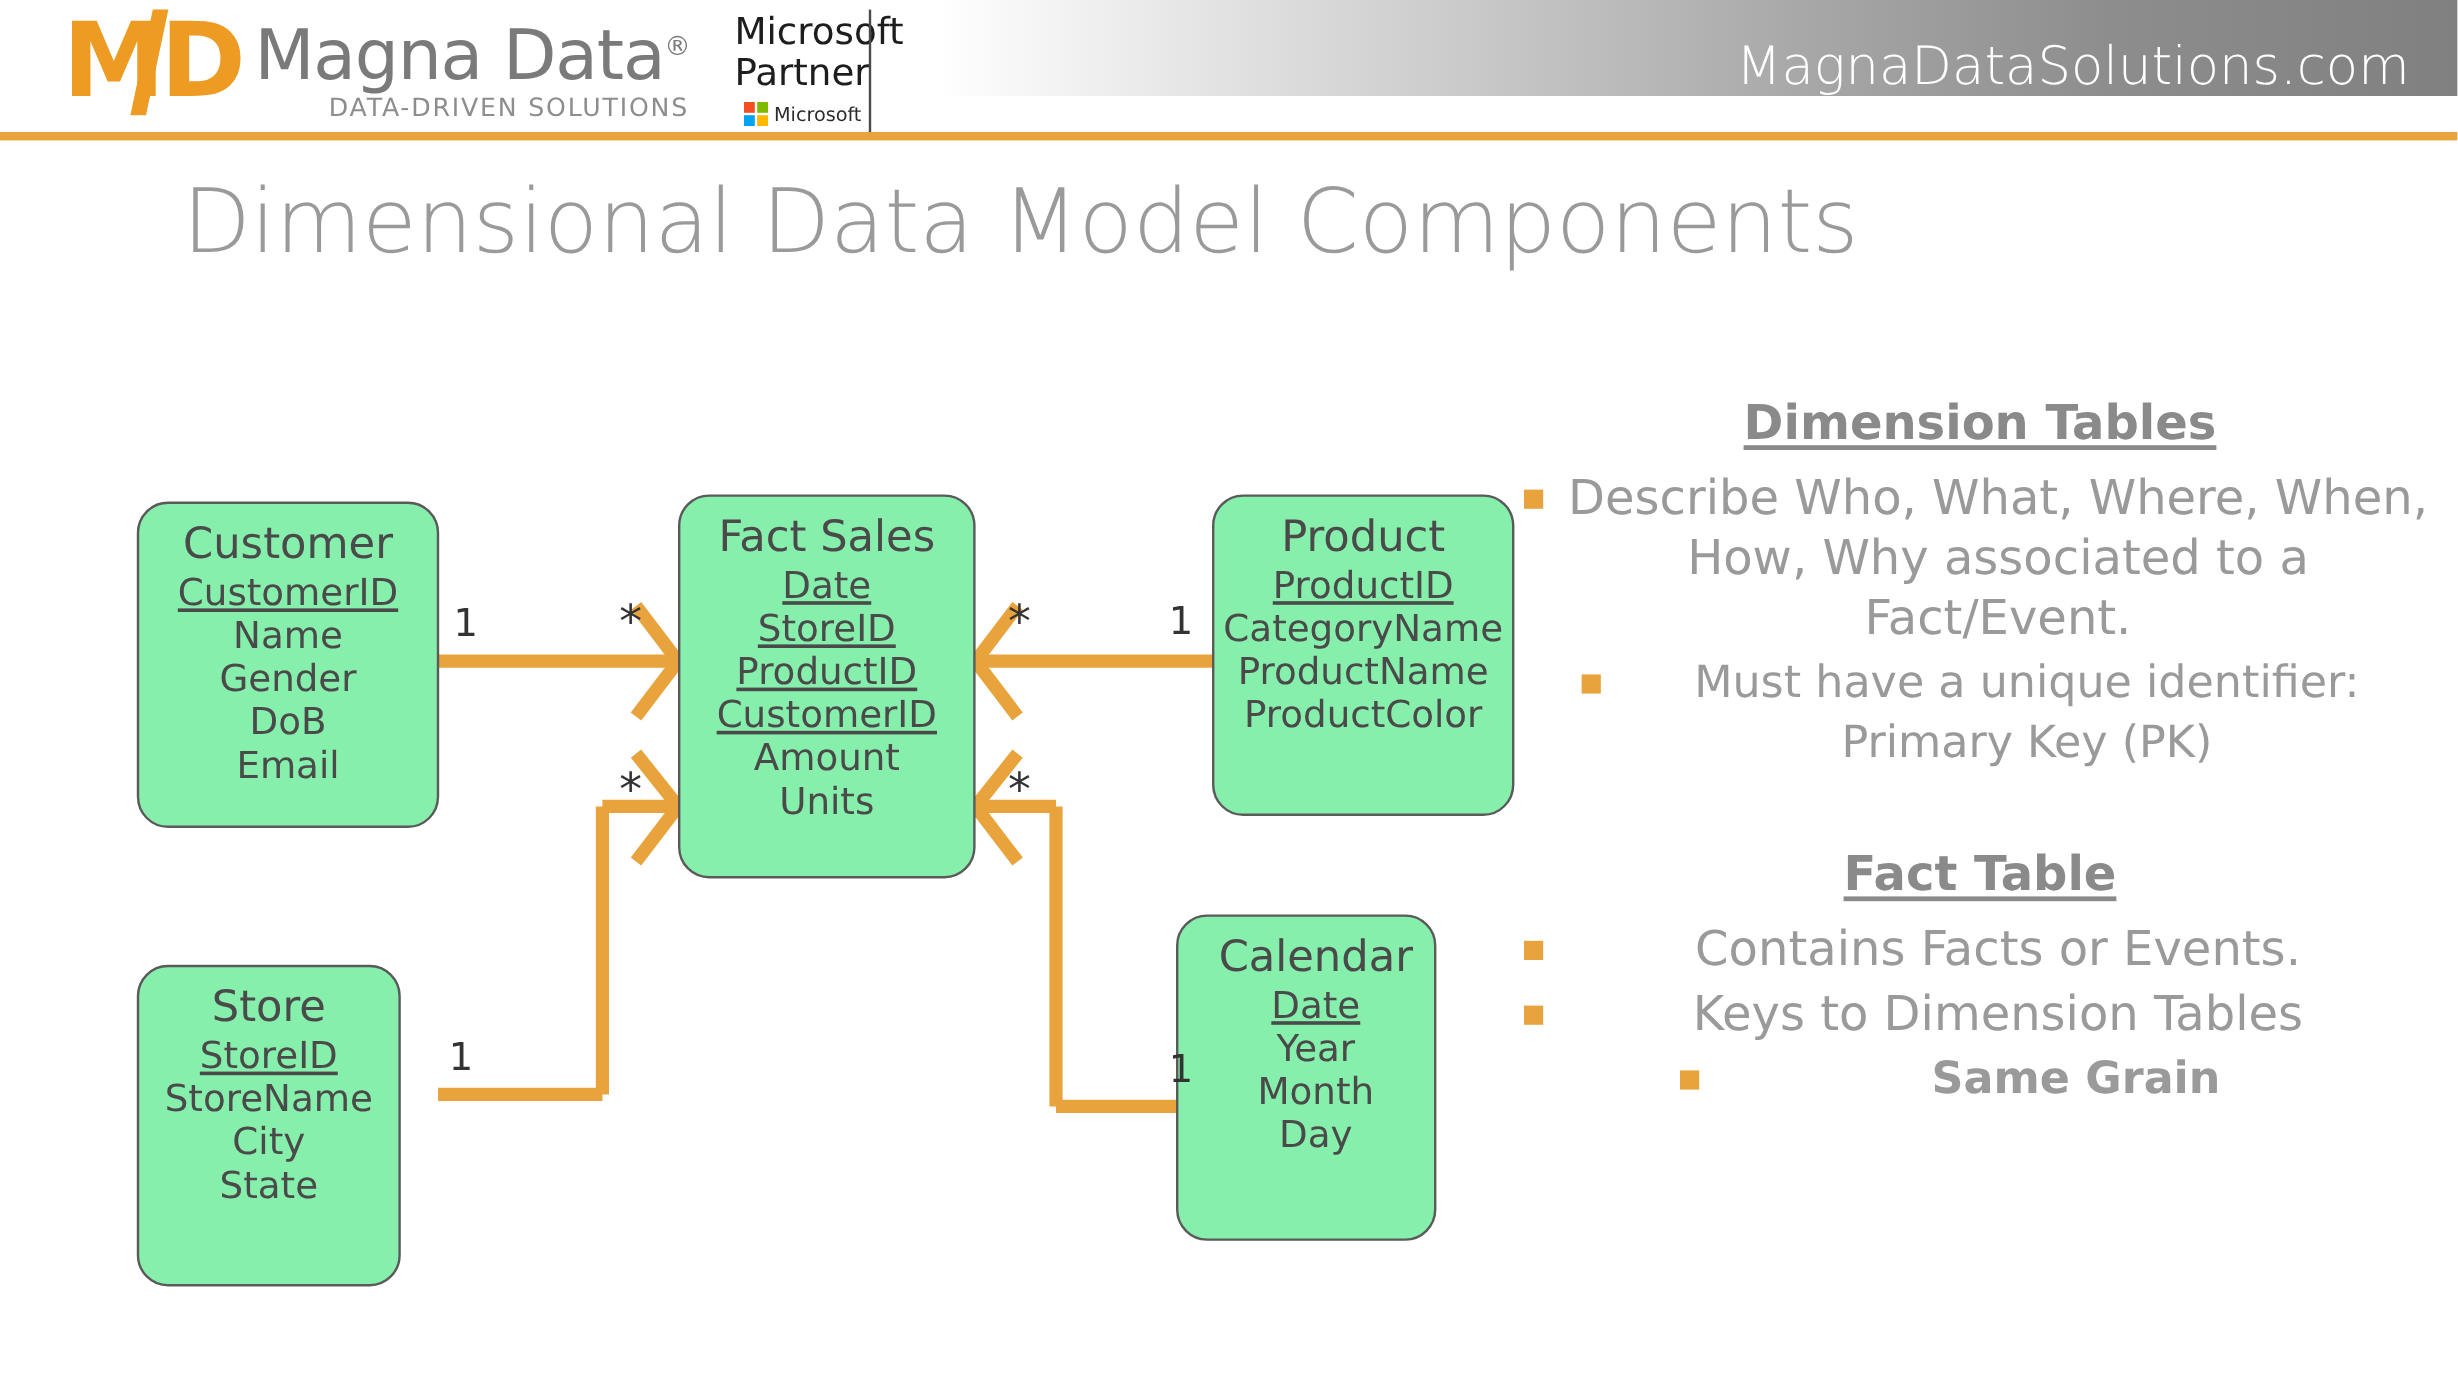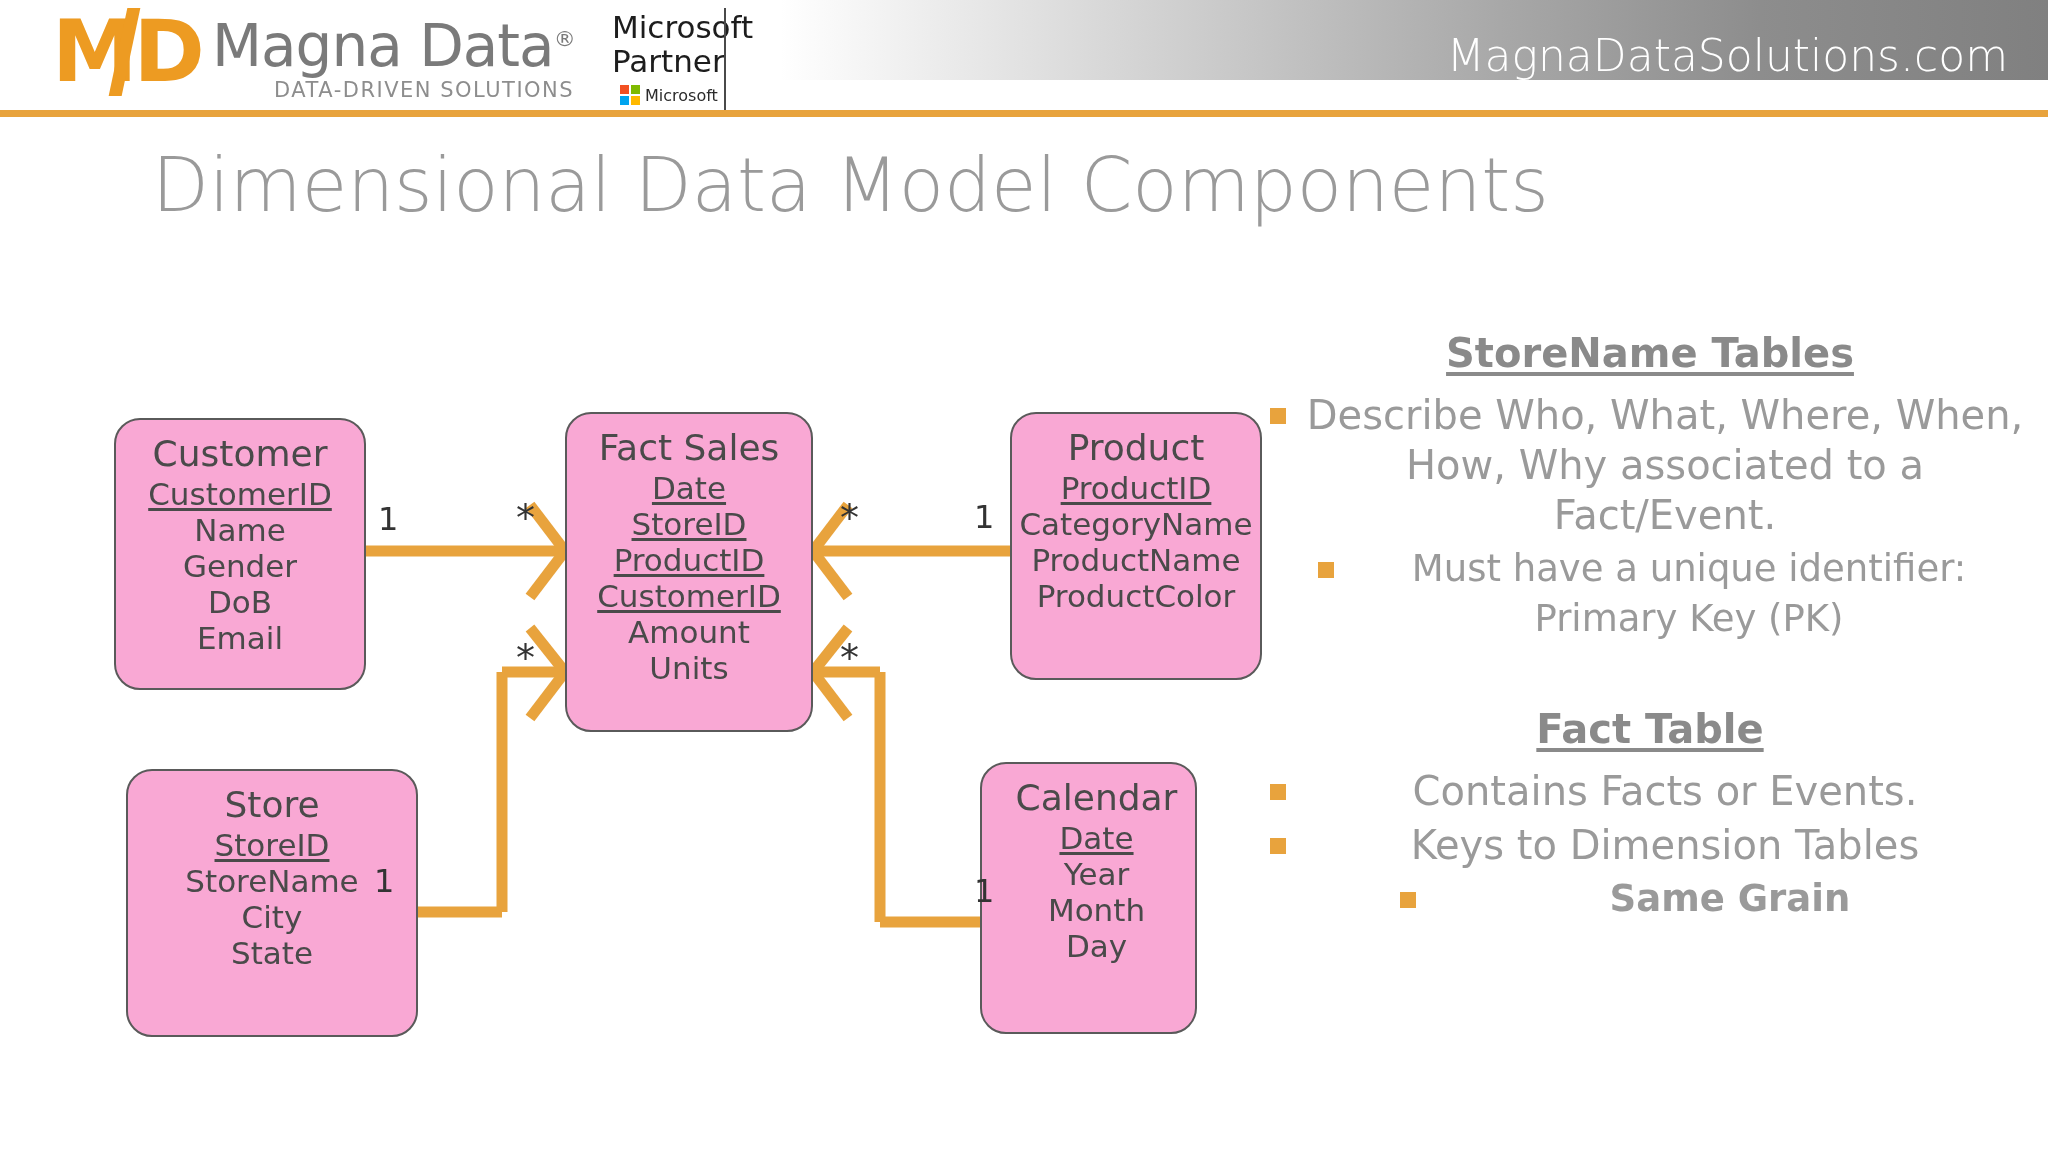--- a/index.html
+++ b/index.html
@@ -72,21 +72,21 @@
     font-size: 74px; color: #9a9a9a; font-weight: 300;
     font-family: "DejaVu Sans", sans-serif; white-space: nowrap;
   }
 
   
   #diagram { position: absolute; left: 0; top: 0; width: 1280px; height: 1152px; }
   #connectors { position: absolute; left: 0; top: 0; width: 1280px; height: 1152px; }
 
   .entity {
     position: absolute; border: 2px solid #5a5a5a; border-radius: 26px;
-    background: #f9a8d4; text-align: center; z-index: 5;
+    background: #86efac; text-align: center; z-index: 5;
     display: flex; flex-direction: column; align-items: center; justify-content: flex-start;
     padding-top: 12px;
   }
   .entity-title {
     font-size: 36px; color: #4a4a4a; font-family: "DejaVu Sans", sans-serif;
     line-height: 44px; white-space: nowrap;
   }
   .field {
     font-size: 31px; color: #4a4a4a; font-family: "DejaVu Sans", sans-serif;
     line-height: 36px; white-space: nowrap;
@@ -199,21 +199,21 @@
     </div>
 
     <div class="entity" style="left:1010px; top:412px; width:252px; height:268px;">
       <div class="entity-title">Product</div>
       <div class="field pk">ProductID</div>
       <div class="field">CategoryName</div>
       <div class="field">ProductName</div>
       <div class="field">ProductColor</div>
     </div>
 
-    <div class="entity" style="left:114px; top:769px; width:292px; height:268px;margin-left:12px;">
+    <div class="entity" style="left:114px; top:804px; width:220px; height:268px;">
       <div class="entity-title">Store</div>
       <div class="field pk">StoreID</div>
       <div class="field">StoreName</div>
       <div class="field">City</div>
       <div class="field">State</div>
     </div>
 
     <div class="entity" style="left:980px; top:762px; width:217px; height:272px;padding-left:16px;">
       <div class="entity-title">Calendar</div>
       <div class="field pk">Date</div>
@@ -227,21 +227,21 @@
     <div class="card-label star" style="left:840px; top:496px;">*</div>
     <div class="card-label" style="left:974px; top:498px;">1</div>
     <div class="card-label star" style="left:516px; top:636px;">*</div>
     <div class="card-label star" style="left:840px; top:636px;">*</div>
     <div class="card-label" style="left:374px; top:862px;">1</div>
     <div class="card-label" style="left:974px; top:872px;">1</div>
   </div>
 
   <div id="notes">
 
-    <div class="note-head">StoreName Tables</div>
+    <div class="note-head">Dimension Tables</div>
 
     <div class="bullet-row">
       <div class="bullet-sq"></div>
       <div class="bullet-text">Describe Who, What, Where, When, How, Why associated to a Fact/Event.</div>
     </div>
 
     <div class="bullet-row lvl2">
       <div class="bullet-sq"></div>
       <div class="bullet-text">Must have a unique identifier: Primary Key (PK)</div>
     </div>

